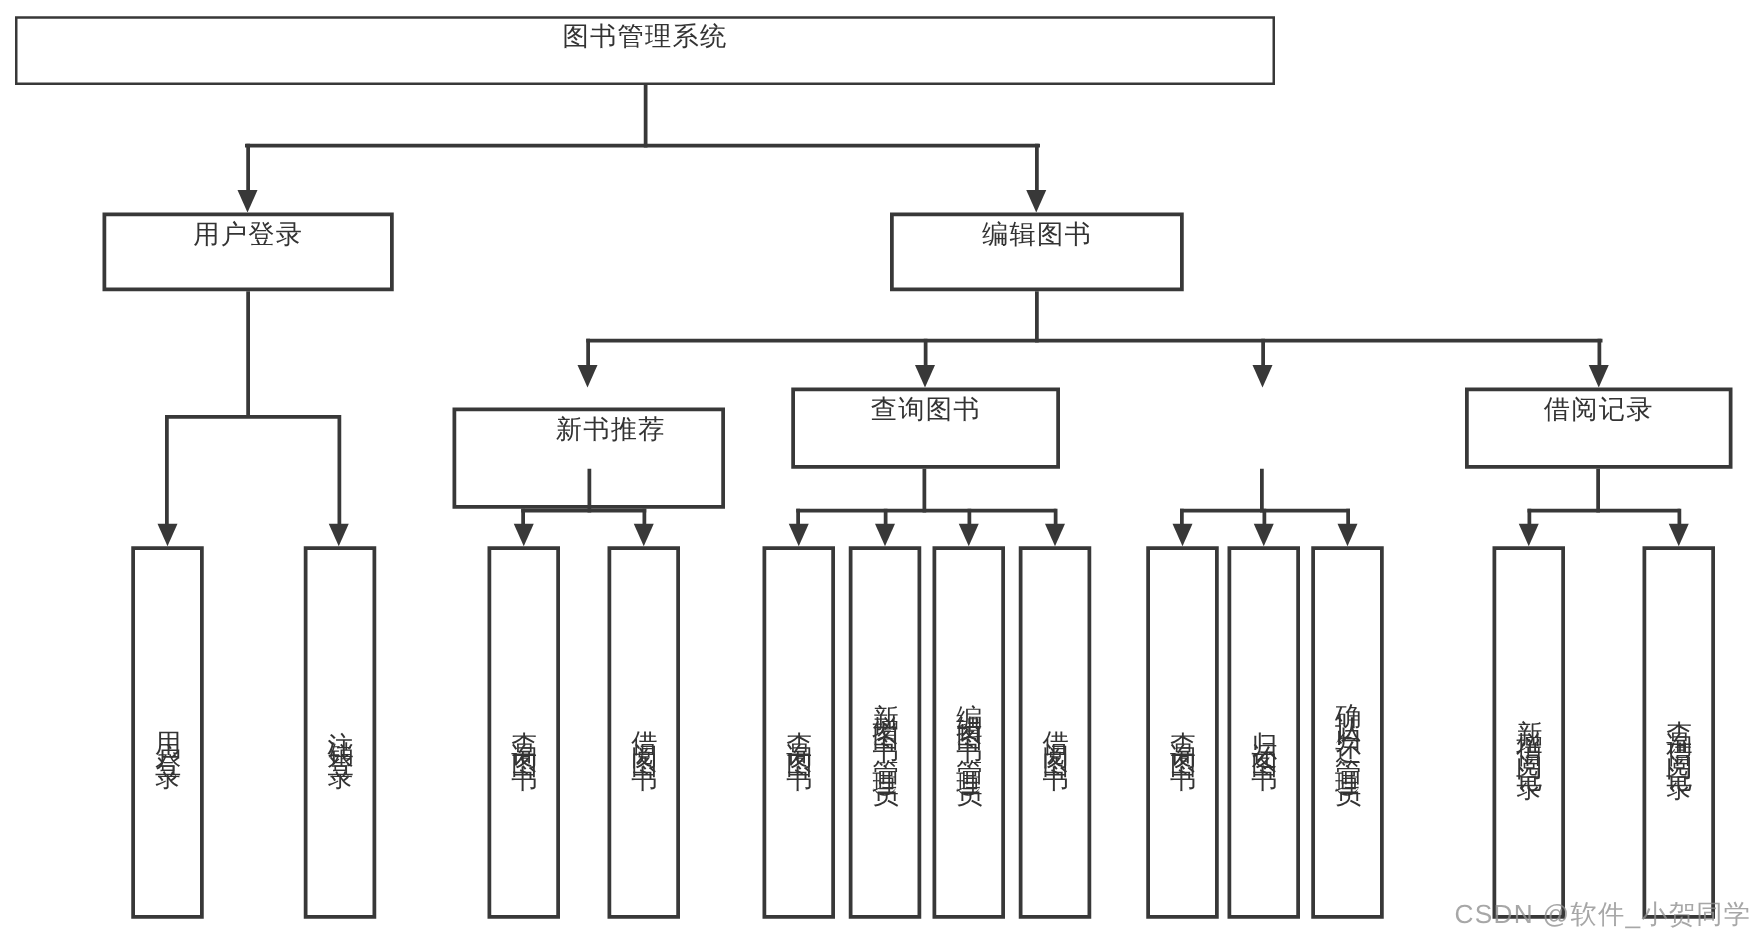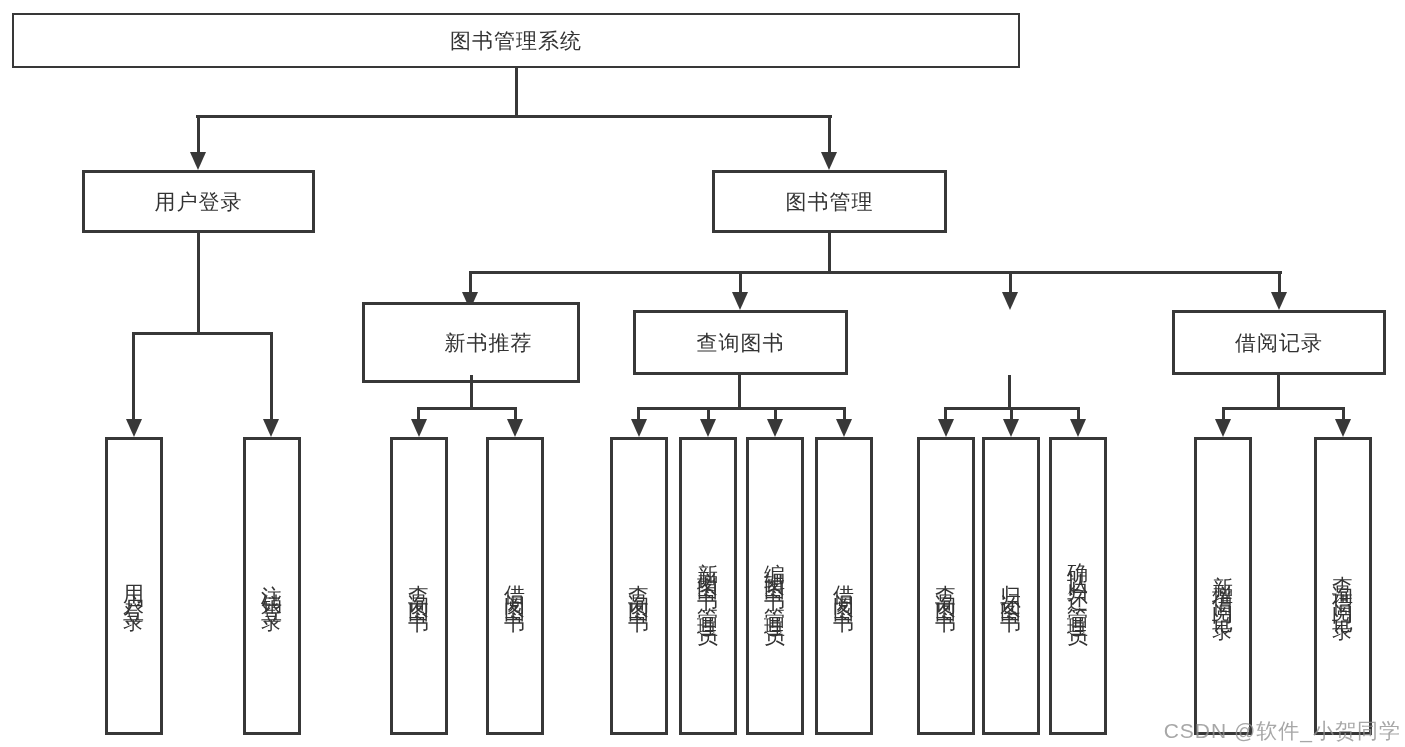--- a/index.html
+++ b/index.html
@@ -10,21 +10,21 @@
     background: #ffffff;
     font-family: "Liberation Sans", "DejaVu Sans", sans-serif;
     overflow: hidden;
   }
   .box {
     position: absolute;
     box-sizing: border-box;
     border: 3px solid #383838;
     background: #ffffff;
     display: flex;
-    align-items: center;
+    align-items: flex-start;
     justify-content: center;
     color: #333333;
     font-size: 21px;
     letter-spacing: 1px;
   }
   .box.root { border-width: 2px; }
   .leaf {
     position: absolute;
     box-sizing: border-box;
     border: 3px solid #383838;
@@ -79,42 +79,42 @@
   <div class="hline" style="left:196px; top:115px; width:636px;"></div>
   <div class="vline" style="left:197px; top:115px; height:39px;"></div>
   <div class="arr" style="left:190px; top:152px;"></div>
   <div class="vline" style="left:828px; top:115px; height:39px;"></div>
   <div class="arr" style="left:821px; top:152px;"></div>
 
   <div class="box" style="left:82px; top:170px; width:233px; height:63px;">
     <span>用户登录</span>
   </div>
   <div class="box" style="left:712px; top:170px; width:235px; height:63px;">
-    <span>图书管理</span>
+    <span>编辑图书</span>
   </div>
 
   <div class="vline" style="left:197px; top:233px; height:101px;"></div>
   <div class="hline" style="left:132px; top:332px; width:140px;"></div>
   <div class="vline" style="left:132px; top:332px; height:89px;"></div>
   <div class="arr" style="left:126px; top:419px;"></div>
   <div class="vline" style="left:270px; top:332px; height:89px;"></div>
   <div class="arr" style="left:263px; top:419px;"></div>
 
   <div class="vline" style="left:828px; top:233px; height:41px;"></div>
   <div class="hline" style="left:469px; top:271px; width:813px;"></div>
   <div class="vline" style="left:469px;  top:271px; height:23px;"></div>
   <div class="arr" style="left:462px;  top:292px;"></div>
   <div class="vline" style="left:739px;  top:271px; height:23px;"></div>
   <div class="arr" style="left:732px;  top:292px;"></div>
   <div class="vline" style="left:1009px; top:271px; height:23px;"></div>
   <div class="arr" style="left:1002px; top:292px;"></div>
   <div class="vline" style="left:1278px; top:271px; height:23px;"></div>
   <div class="arr" style="left:1271px; top:292px;"></div>
 
-  <div class="box" style="left:362px; top:302px; width:218px; height:81px;padding-left:35px;">
+  <div class="box" style="left:362px; top:326px; width:218px; height:81px;padding-left:35px;">
     <span>新书推荐</span>
   </div>
   <div class="box" style="left:633px; top:310px; width:215px; height:65px;">
     <span>查询图书</span>
   </div>
   <div class="box" style="left:1172px; top:310px; width:214px; height:65px;">
     <span>借阅记录</span>
   </div>
 
   <div class="vline" style="left:470px; top:375px; height:35px;"></div>

